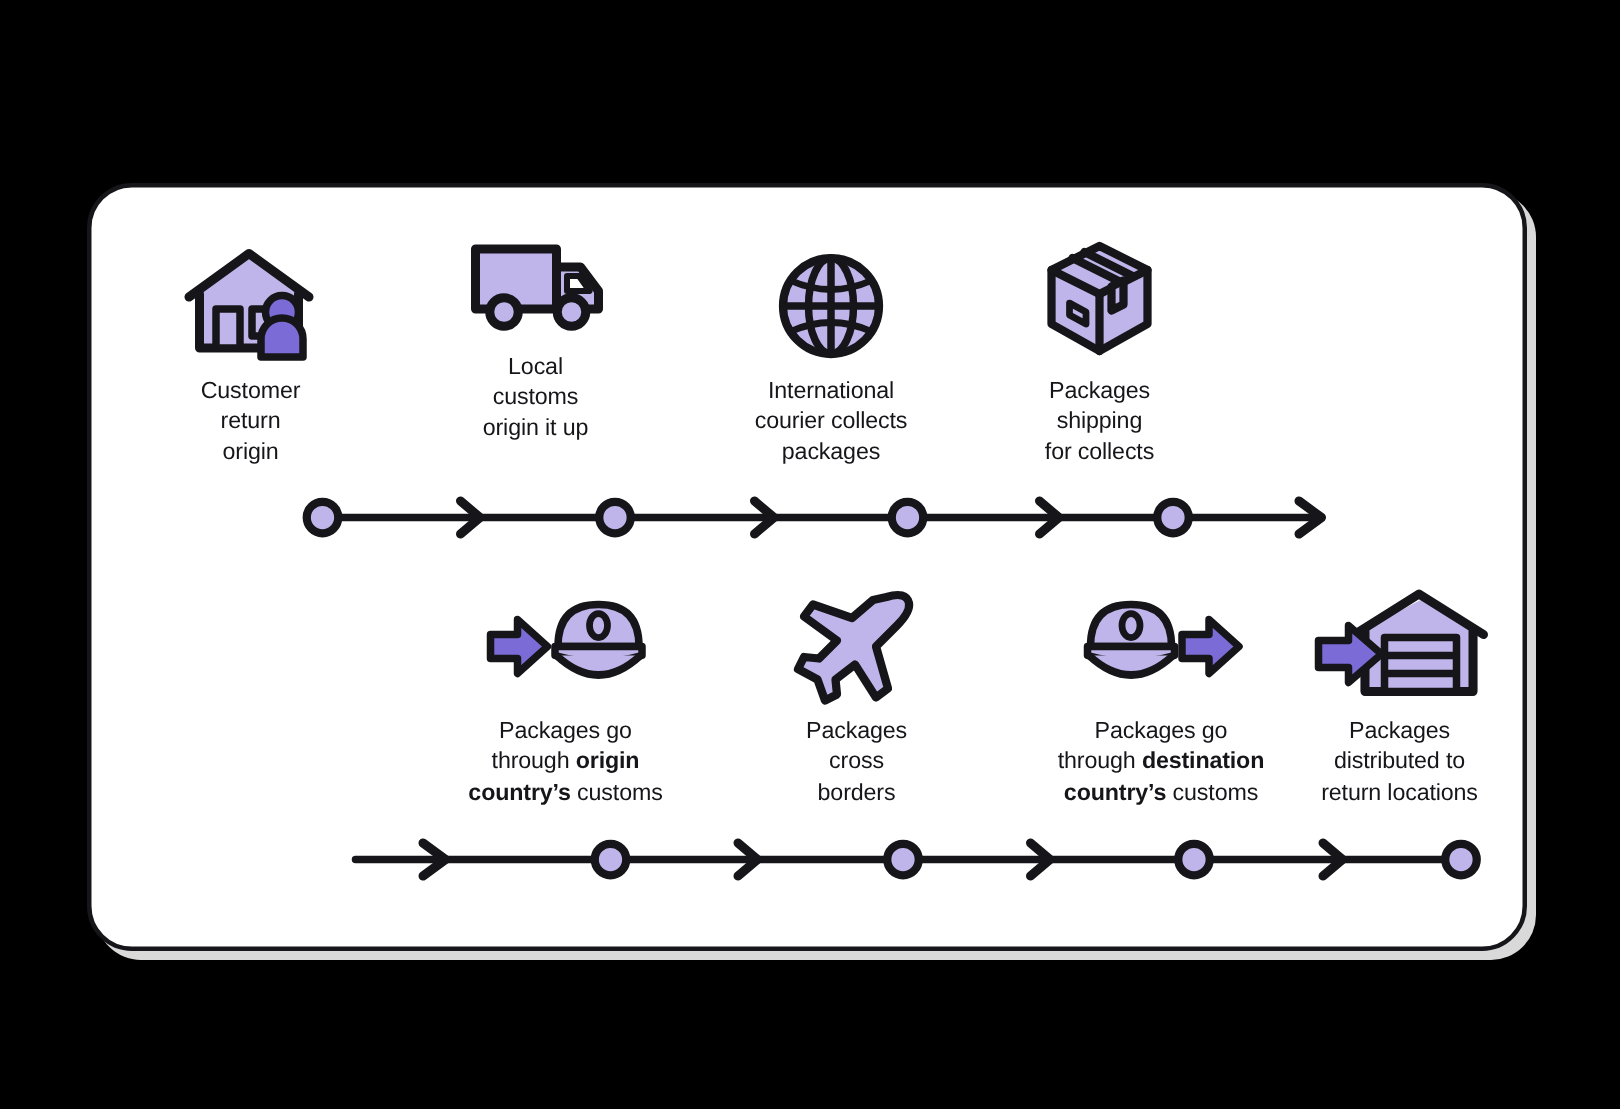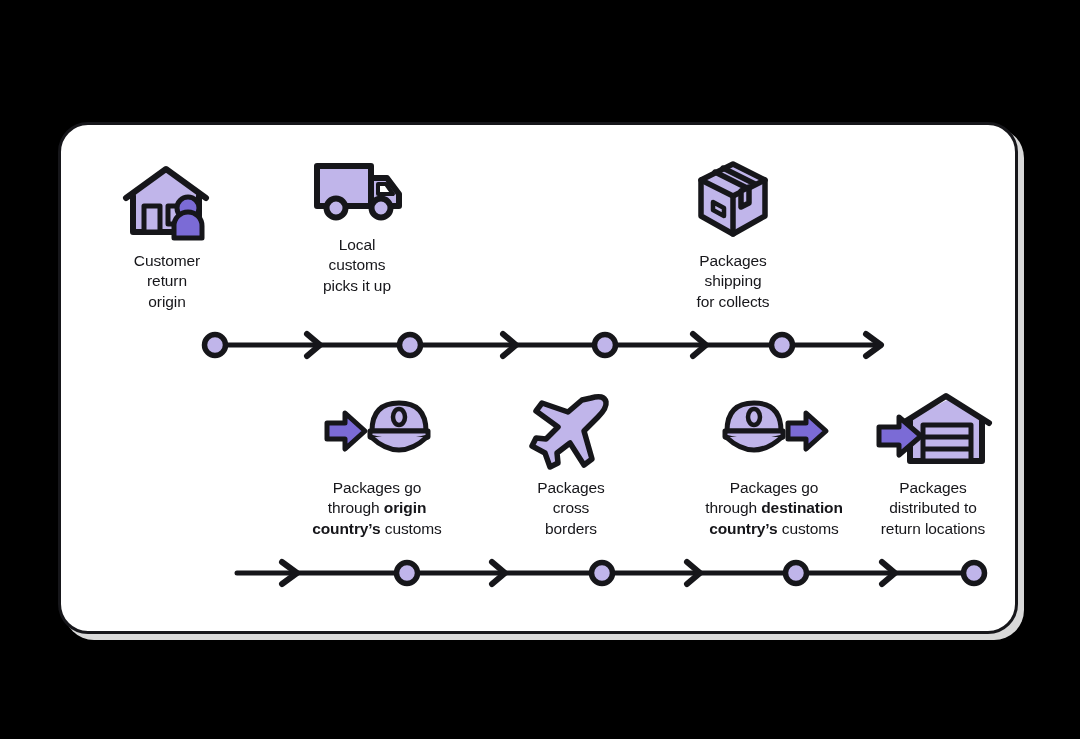--- a/index.html
+++ b/index.html
@@ -116,24 +116,43 @@
             <path d="M62 24 L78 24 L90 40 L90 52 L62 52 Z" fill="#c0b5ea" stroke="#16161a" stroke-width="6" stroke-linejoin="round"></path>
             <path d="M69 30 L77 30 L84 40 L69 40 Z" fill="#ffffff" stroke="#16161a" stroke-width="4" stroke-linejoin="round"></path>
             <circle cx="27" cy="54" r="9.5" fill="#c0b5ea" stroke="#16161a" stroke-width="6"></circle>
             <circle cx="72" cy="54" r="9.5" fill="#c0b5ea" stroke="#16161a" stroke-width="6"></circle>
           </g>
         </svg>
       </div>
       <div class="caption">
         <span>Local</span><br>
         <span>customs</span><br>
-        <span>picks it up</span>
-      </div>
-    </div>
-
+        <span>origin it up</span>
+      </div>
+    </div>
+
+    <div class="node" style="left:398px; top:35px; width:190px;">
+      <div class="icon-wrap">
+        <svg width="76" height="76" viewBox="0 0 76 76">
+          <g>
+            <circle cx="38" cy="38" r="32" fill="#c0b5ea" stroke="#16161a" stroke-width="5.5"></circle>
+            <ellipse cx="38" cy="38" rx="15" ry="32" fill="none" stroke="#16161a" stroke-width="5"></ellipse>
+            <line x1="38" y1="6" x2="38" y2="70" stroke="#16161a" stroke-width="5"></line>
+            <line x1="6" y1="38" x2="70" y2="38" stroke="#16161a" stroke-width="5"></line>
+            <path d="M11 21 Q38 33 65 21" fill="none" stroke="#16161a" stroke-width="4.5"></path>
+            <path d="M11 55 Q38 43 65 55" fill="none" stroke="#16161a" stroke-width="4.5"></path>
+          </g>
+        </svg>
+      </div>
+      <div class="caption">
+        <span>International</span><br>
+        <span>courier collects</span><br>
+        <span>packages</span>
+      </div>
+    </div>
 
     <div class="node" style="left:588px; top:35px; width:168px;">
       <div class="icon-wrap">
         <svg width="80" height="84" viewBox="0 0 80 84">
           <g stroke="#16161a" stroke-width="5.5" stroke-linejoin="round" stroke-linecap="round">
             <path d="M40 6 L72 22 L72 58 L40 76 L8 58 L8 22 Z" fill="#c0b5ea"></path>
             <path d="M8 22 L40 38 L72 22" fill="none"></path>
             <path d="M40 38 L40 76" fill="none"></path>
             <path d="M22 14 L54 30 L54 44" fill="none"></path>
             <path d="M30 10 L62 26" fill="none"></path>

